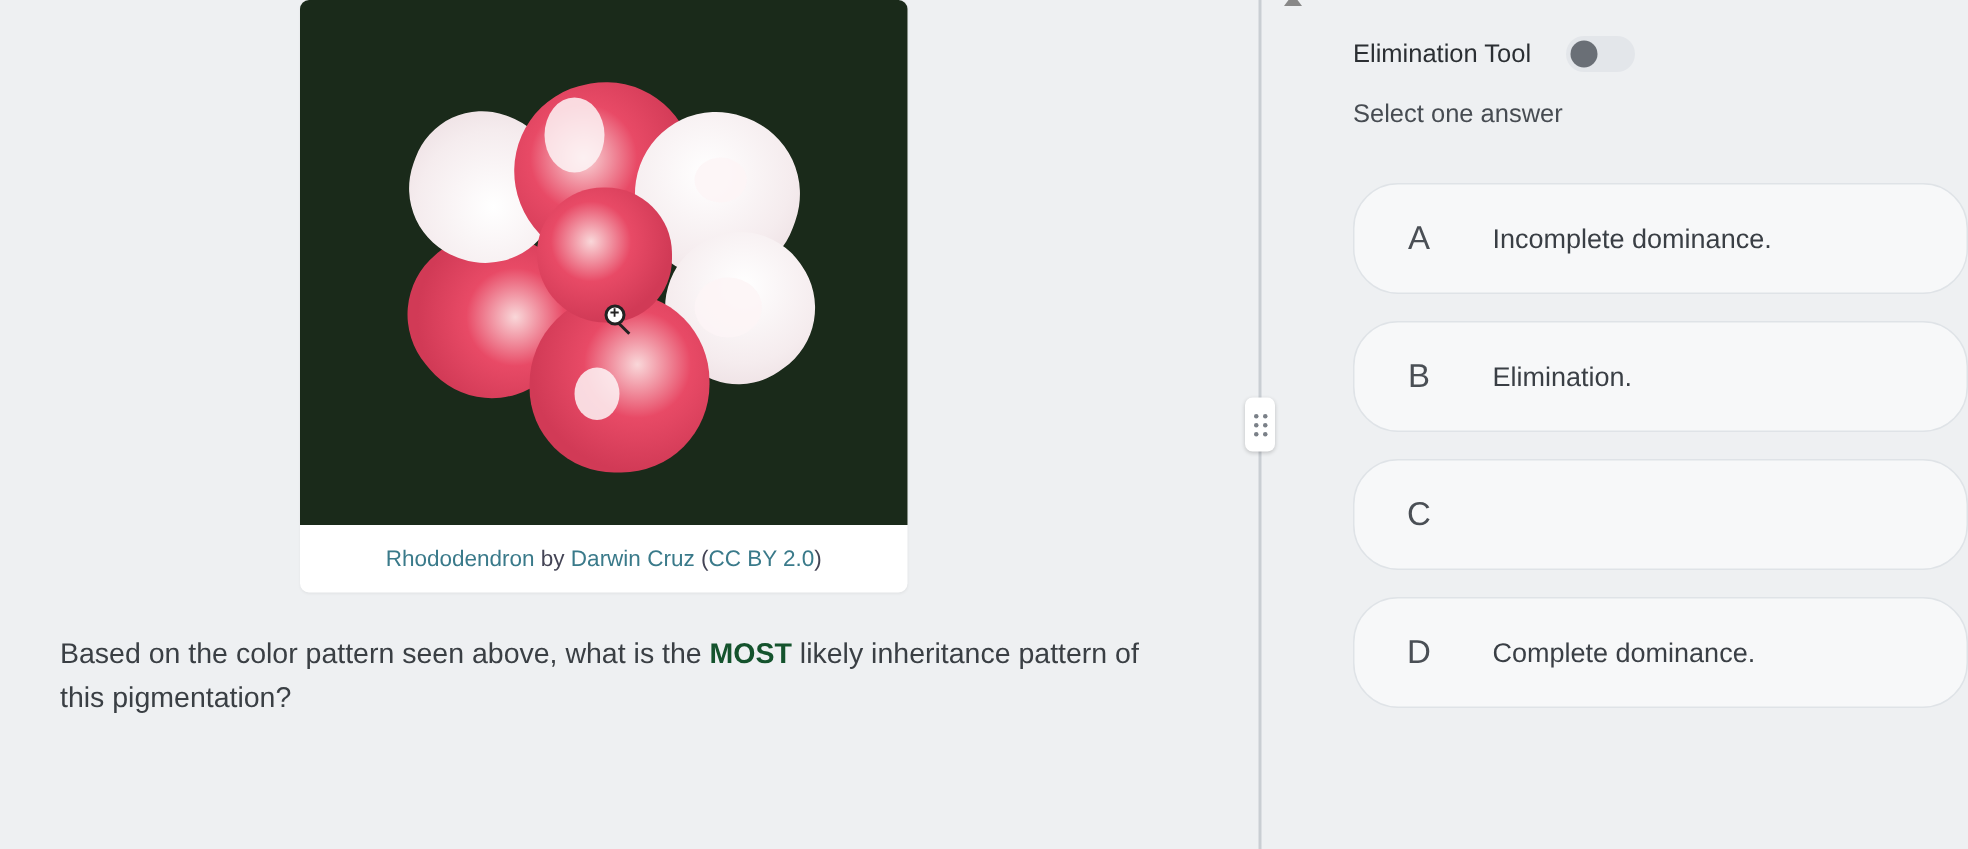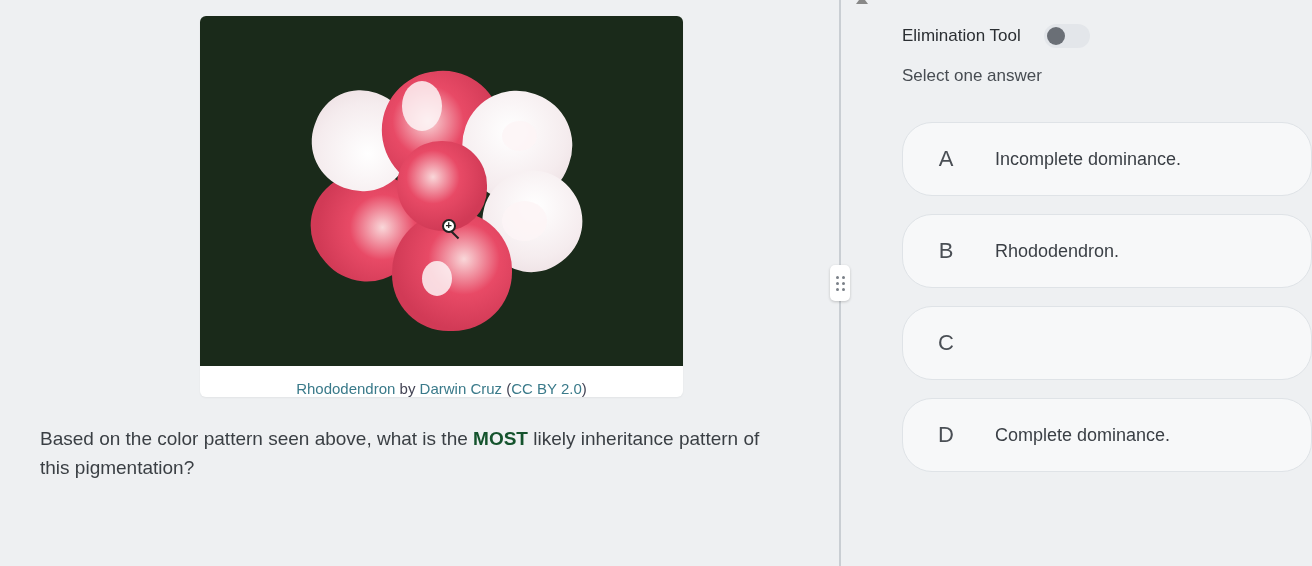--- a/index.html
+++ b/index.html
@@ -12,23 +12,24 @@
     display: flex;
   }
   .left-panel {
     flex: 0 0 830px;
     padding: 0 40px 20px 40px;
     position: relative;
   }
   .image-card {
     background: #fff;
     border-radius: 6px;
-    width: 483px;
+    width: 405px;
     margin-left: 160px;
-    margin-top: 16px;
+    margin-top: 0;
+    padding-bottom: 14px;
     box-shadow: 0 1px 2px rgba(0,0,0,0.05);
   }
   .image-box {
     width: 100%;
     height: 350px;
     background: #1a2a1a;
     border-radius: 6px 6px 0 0;
     position: relative;
     overflow: hidden;
   }
@@ -201,21 +202,21 @@
     </div>
   </div>
   <div class="instruction">Select one answer</div>
 
   <div class="choice">
     <div class="choice-letter">A</div>
     <div class="choice-text">Incomplete dominance.</div>
   </div>
   <div class="choice">
     <div class="choice-letter">B</div>
-    <div class="choice-text">Rhododendron.</div>
+    <div class="choice-text">Elimination.</div>
   </div>
   <div class="choice">
     <div class="choice-letter">C</div>
   </div>
   <div class="choice">
     <div class="choice-letter">D</div>
     <div class="choice-text">Complete dominance.</div>
   </div>
 </div>
 

